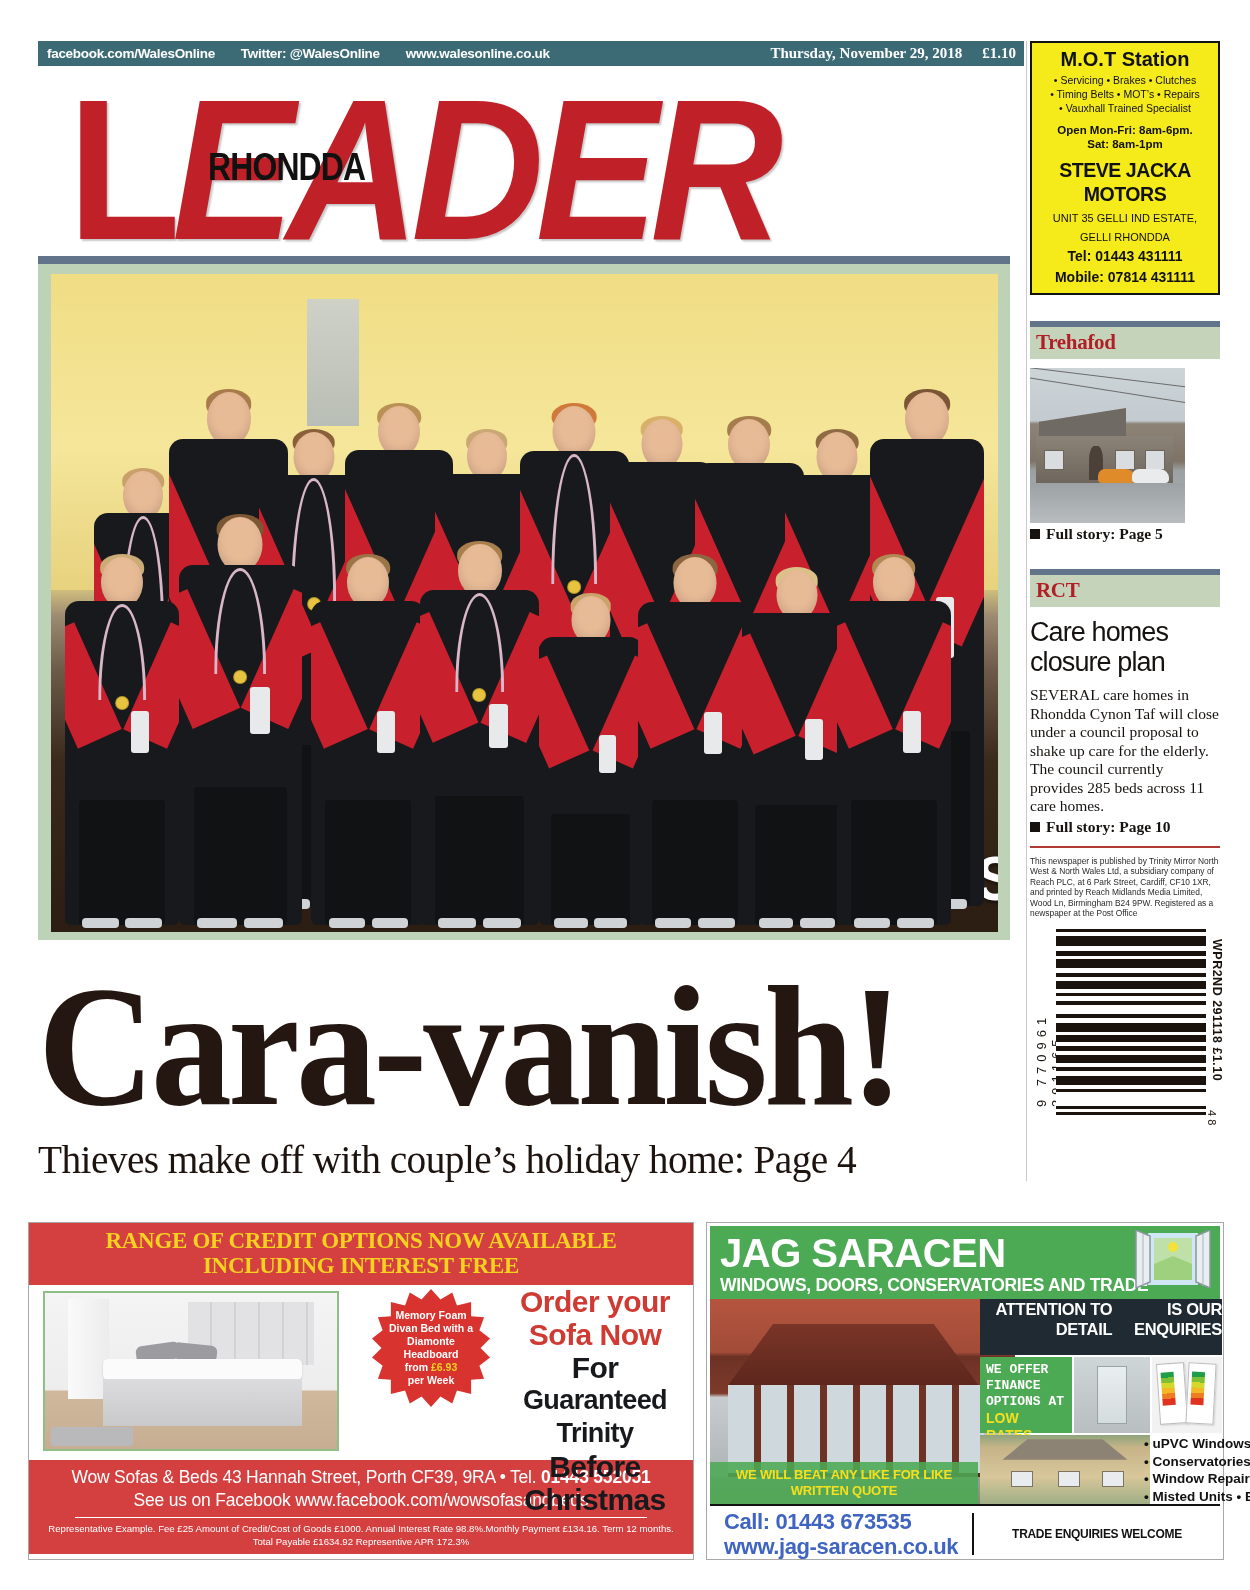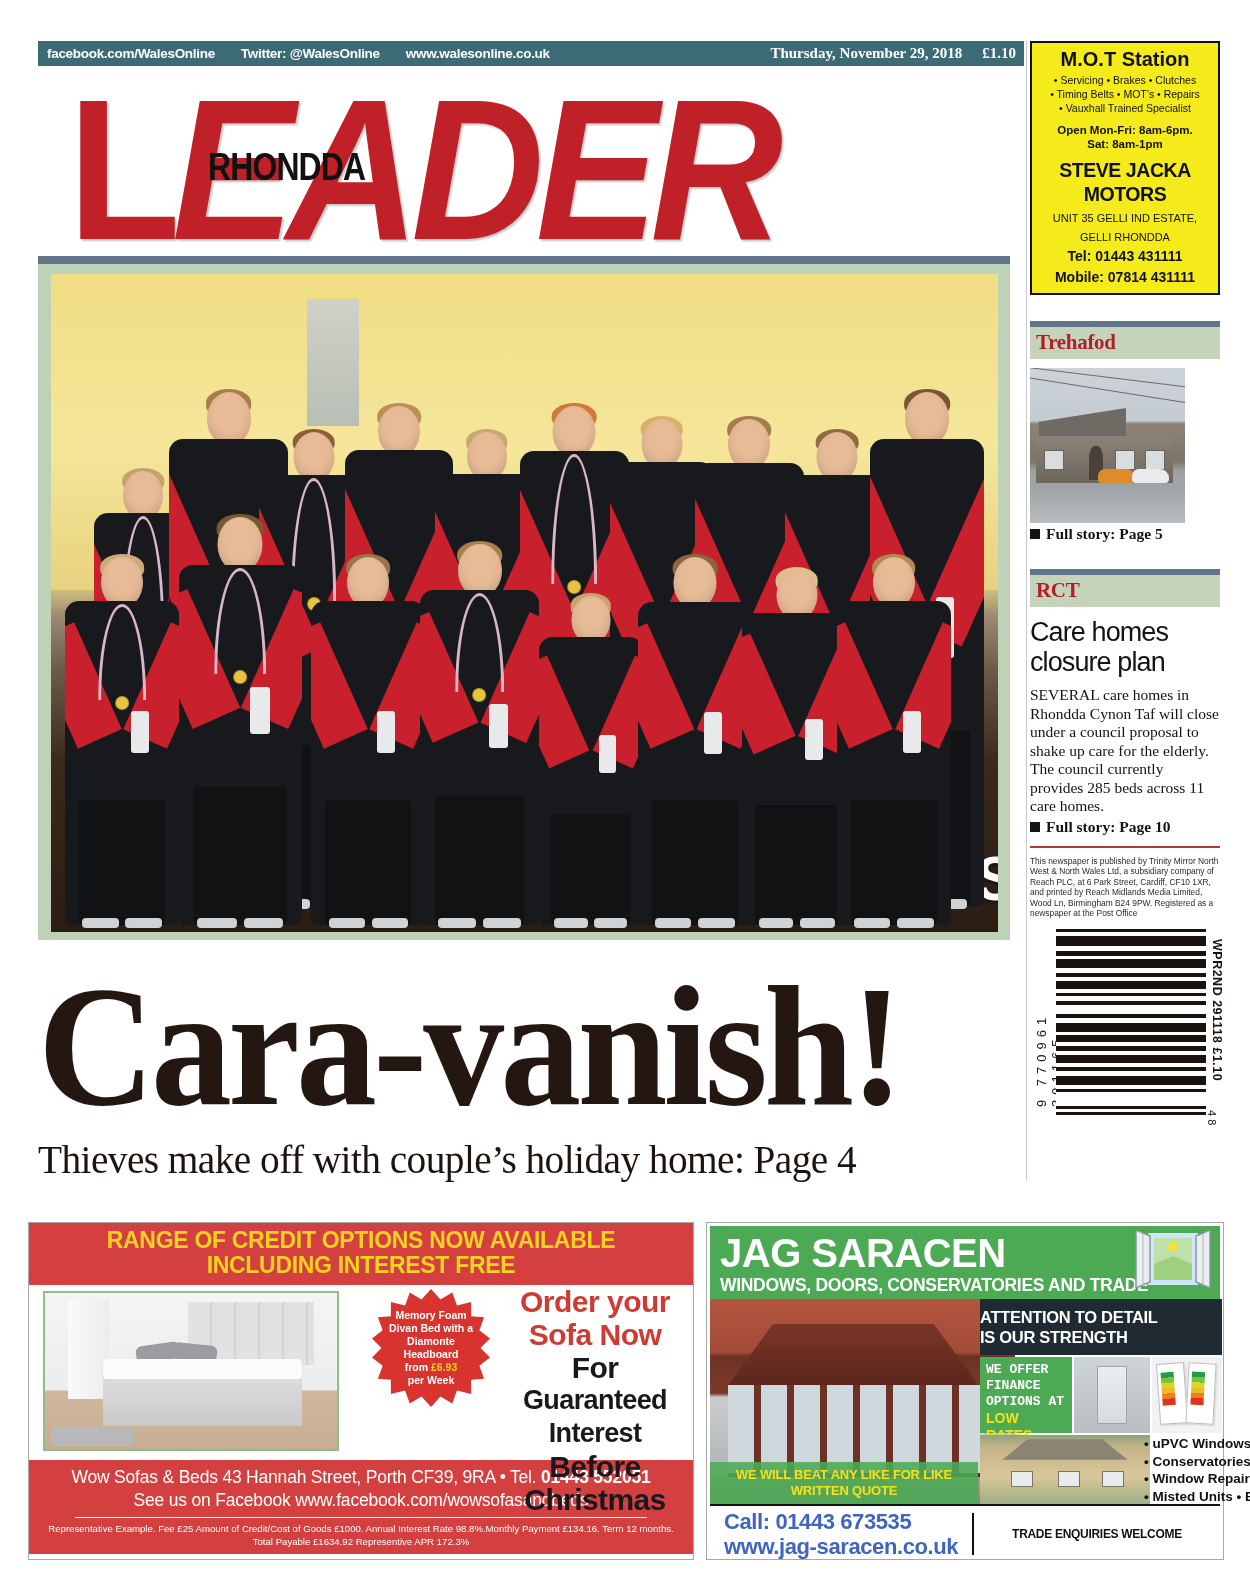--- a/index.html
+++ b/index.html
@@ -290,21 +290,21 @@
   .adrow { position:absolute; left: 28px; top: 1222px; width: 1196px; height: 340px; }
 
   .ad-sofa {
     position:absolute; left:0; top:0; width: 666px; height: 338px;
     border: 1px solid #a8a8a8; background:#fff;
   }
   .sofa-banner {
     background:#d44040; padding: 5px 4px 7px 4px; text-align:center;
   }
   .sofa-banner div {
-    color:#f4d21f; font-family:Liberation Sans, sans-serif; font-weight:700;
+    color:#f4d21f; font-family:Liberation Serif, serif; font-weight:700;
     font-size: 23px; line-height: 25px; letter-spacing:-0.3px;
   }
   .sofa-mid { position:relative; height: 175px; }
   .bedimg {
     position:absolute; left: 14px; top: 6px; width: 296px; height: 160px;
     border: 2px solid #8fbf86; overflow:hidden;
     background: linear-gradient(180deg,#f4f4f4 0%, #ededed 62%, #cfb89c 63%, #c7ae92 100%);
   }
   .bedimg .hb {
     position:absolute; left: 49%; top: 6%; width: 43%; height: 40%;
@@ -400,22 +400,22 @@
     position:absolute; left: 6%; top: 42%; width: 84%; height: 46%;
     background: repeating-linear-gradient(90deg,#cfd8dc 0 26px,#6e3225 26px 33px);
     border-bottom: 6px solid #5d271d;
   }
   .conservatory .patio {
     position:absolute; left:0; bottom:0; width:100%; height: 13%;
     background: linear-gradient(180deg,#9ba094,#7d8a6f);
   }
   .jag-attn {
     position:absolute; left: 270px; top: 0; width: 242px; height: 56px;
-    background:#1f2a33; color:#fff; text-align:left;
-    display:flex; flex-direction:column; justify-content:center;
+    background:#1f2a33; color:#fff; text-align:right;
+    display:flex; flex-direction:row; justify-content:center;
   }
   .jag-attn div {
     font-family:"Liberation Sans", sans-serif; font-weight:700;
     font-size: 16.5px; line-height: 20px; letter-spacing:-0.3px;
   }
   .jag-finance {
     position:absolute; left: 270px; top: 58px; width: 92px; height: 76px;
     background:#4caa54; padding: 5px 4px 4px 6px;
   }
   .jag-finance .w {
@@ -854,21 +854,21 @@
           <div>Divan Bed with a</div>
           <div>Diamonte</div>
           <div>Headboard</div>
           <div><span>from</span> <span class="price">£6.93</span></div>
           <div>per Week</div>
         </div>
         <div class="sofa-copy">
           <div class="red">Order your</div>
           <div class="red">Sofa Now</div>
           <div class="blk">For</div>
-          <div class="blk" style="font-size:27px">Guaranteed Interest</div>
+          <div class="blk" style="font-size:27px">Guaranteed Trinity</div>
           <div class="blk">Before Christmas</div>
         </div>
       </div>
       <div class="sofa-foot">
         <div class="l1"><span>Wow Sofas &amp; Beds 43 Hannah Street, Porth CF39, 9RA • Tel. </span><b>01443 552051</b></div>
         <div class="l2">See us on Facebook www.facebook.com/wowsofasandbeds</div>
         <hr>
         <div class="small">Representative Example. Fee £25 Amount of Credit/Cost of Goods £1000. Annual Interest Rate 98.8%.Monthly Payment £134.16. Term 12 months.</div>
         <div class="small">Total Payable £1634.92 Representive APR 172.3%</div>
       </div>
@@ -896,21 +896,21 @@
           <div class="roof"></div>
           <div class="glassrow"></div>
           <div class="patio"></div>
           <div class="jag-beat">
             <div>WE WILL BEAT ANY LIKE FOR LIKE</div>
             <div>WRITTEN QUOTE</div>
           </div>
         </div>
         <div class="jag-attn">
           <div>ATTENTION TO DETAIL</div>
-          <div>IS OUR STRENGTH</div>
+          <div>IS OUR ENQUIRIES</div>
         </div>
         <div class="jag-finance">
           <div class="w">WE OFFER</div>
           <div class="w">FINANCE</div>
           <div class="w">OPTIONS AT</div>
           <div class="y">LOW RATES</div>
         </div>
         <div class="jag-door">
           <div class="panel"></div>
         </div>

